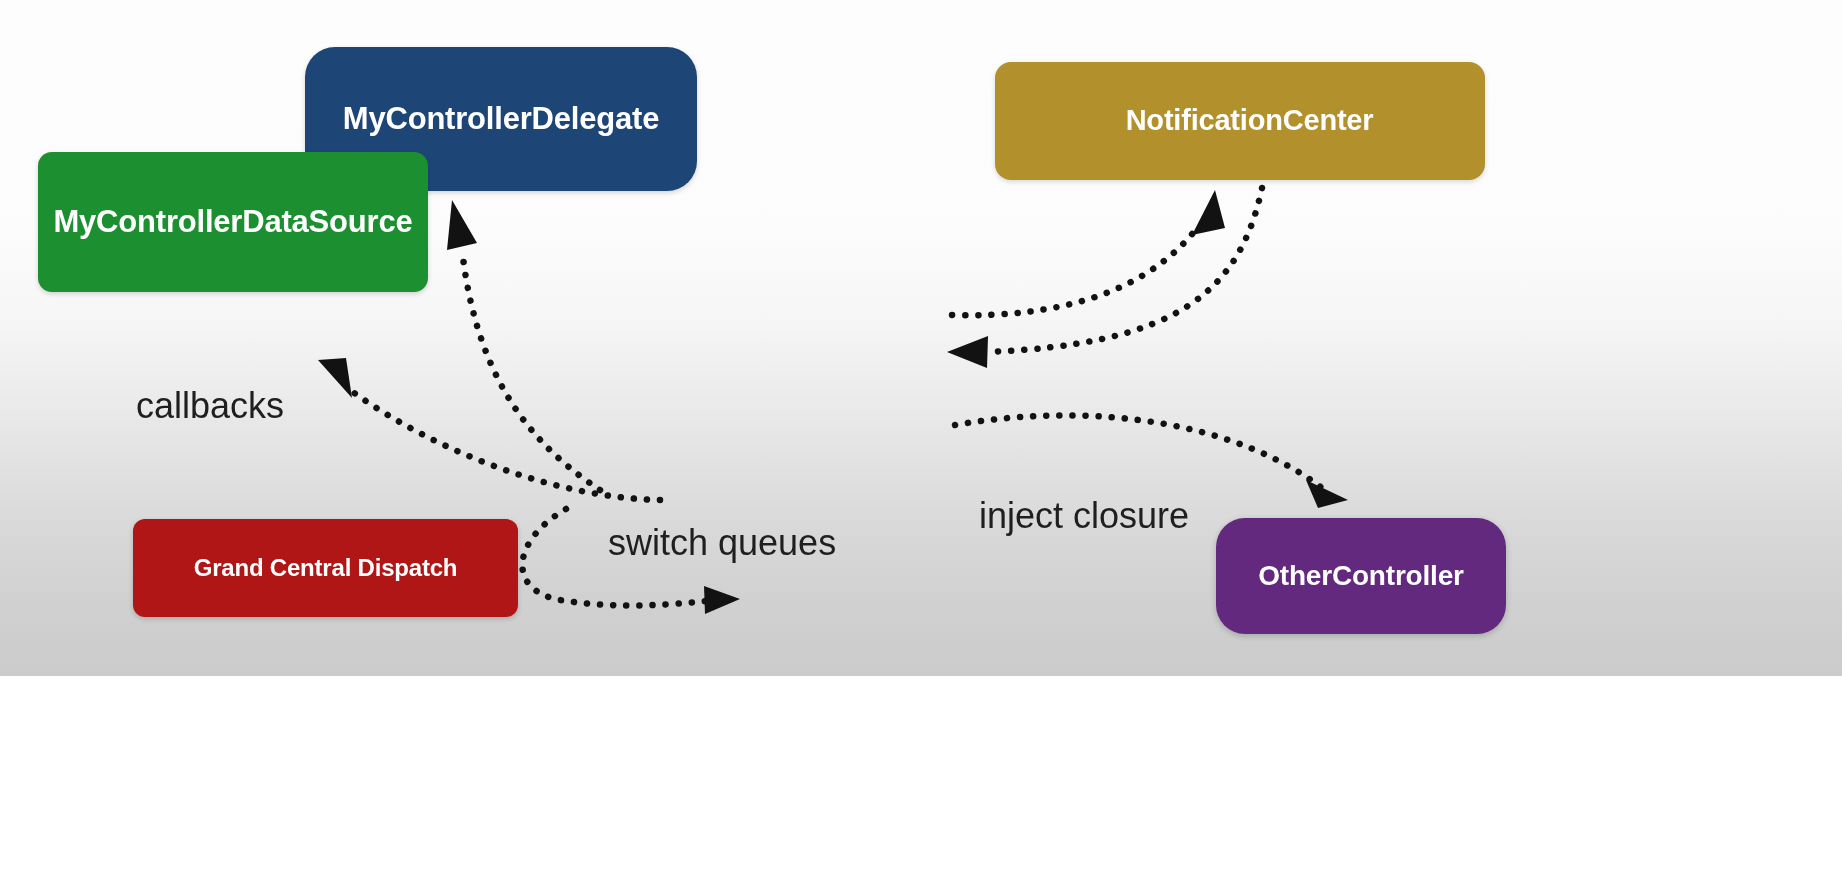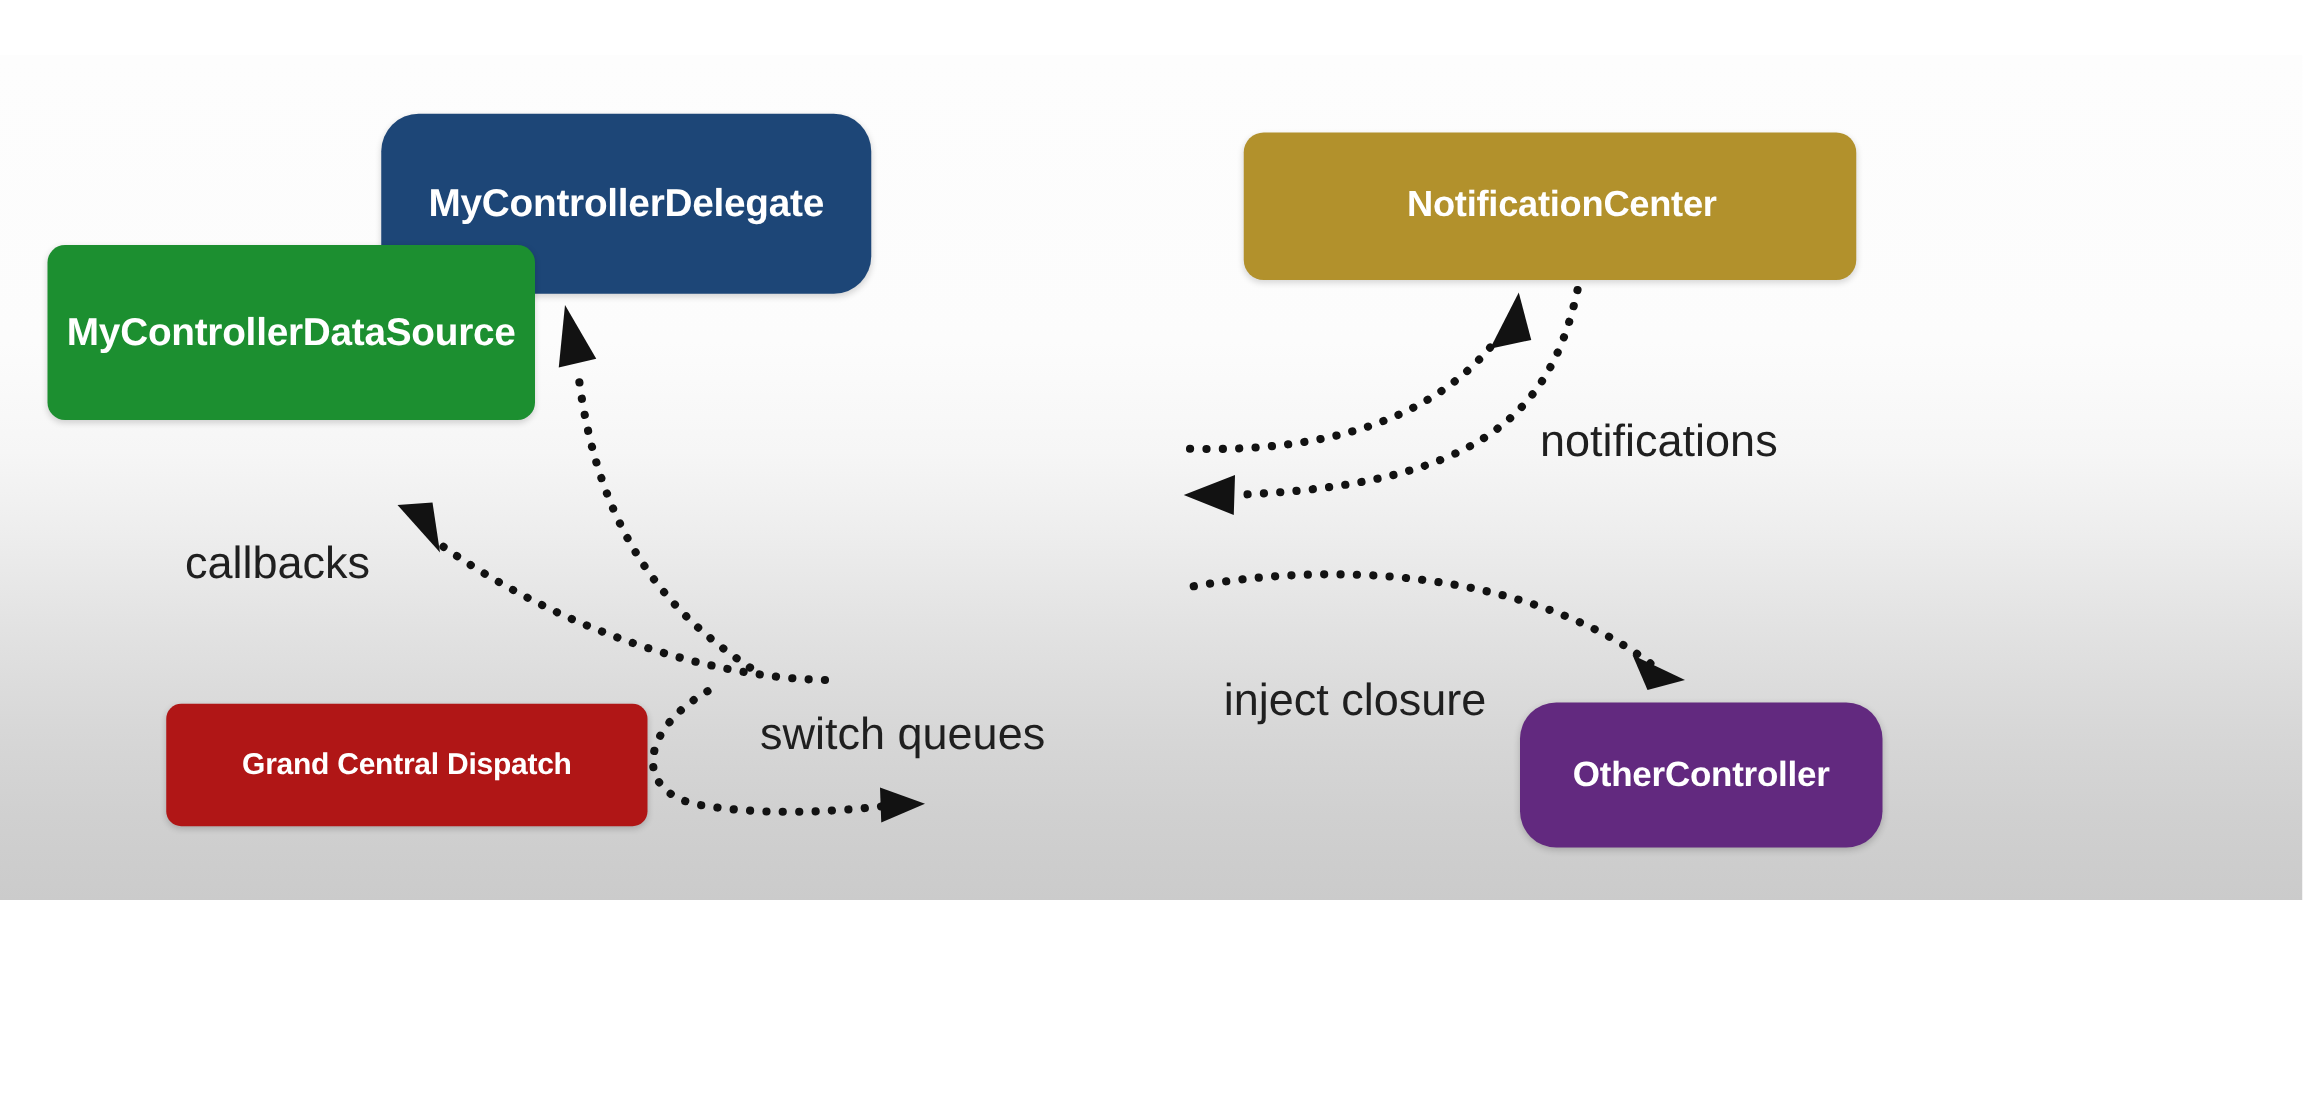--- a/index.html
+++ b/index.html
@@ -15,21 +15,20 @@
     background: linear-gradient(to bottom,
         #fdfdfd 0%,
         #fcfcfc 34%,
         #f6f6f6 47%,
         #eeeeee 56%,
         #e2e2e2 68%,
         #d7d7d7 80%,
         #d0d0d0 90%,
         #cbcbcb 100%);
     font-family: "Liberation Sans", sans-serif;
-    margin-top: 44px;
   }
 
   
   .node {
     position: absolute;
     display: flex;
     align-items: center;
     justify-content: center;
     box-sizing: border-box;
     color: #ffffff;
@@ -88,21 +87,21 @@
 
   
   .edge-label {
     position: absolute;
     color: #1f1f1f;
     font-size: 36px;
     font-weight: normal;
     white-space: nowrap;
     z-index: 3;
   }
-  #label-callbacks      { left: 148px;  top: 385px; }
+  #label-callbacks      { left: 136px;  top: 385px; }
   #label-notifications  { left: 1232px; top: 288px; }
   #label-inject-closure { left: 979px;  top: 495px; }
   #label-switch-queues  { left: 608px;  top: 522px; }
 
   
   #edges {
     position: absolute;
     left: 0; top: 0;
     width: 1842px; height: 888px;
     z-index: 2;
@@ -161,19 +160,18 @@
 
 
   <div class="node" id="node-notificationcenter">NotificationCenter</div>
 
   <div class="node" id="node-gcd">Grand Central Dispatch</div>
 
   <div class="node" id="node-othercontroller">OtherController</div>
 
   <div class="edge-label" id="label-callbacks">callbacks</div>
 
-  <div class="edge-label" id="label-notifications">notifications</div>
 
   <div class="edge-label" id="label-inject-closure">inject closure</div>
 
   <div class="edge-label" id="label-switch-queues">switch queues</div>
 
 </div>
 
 </body></html>

